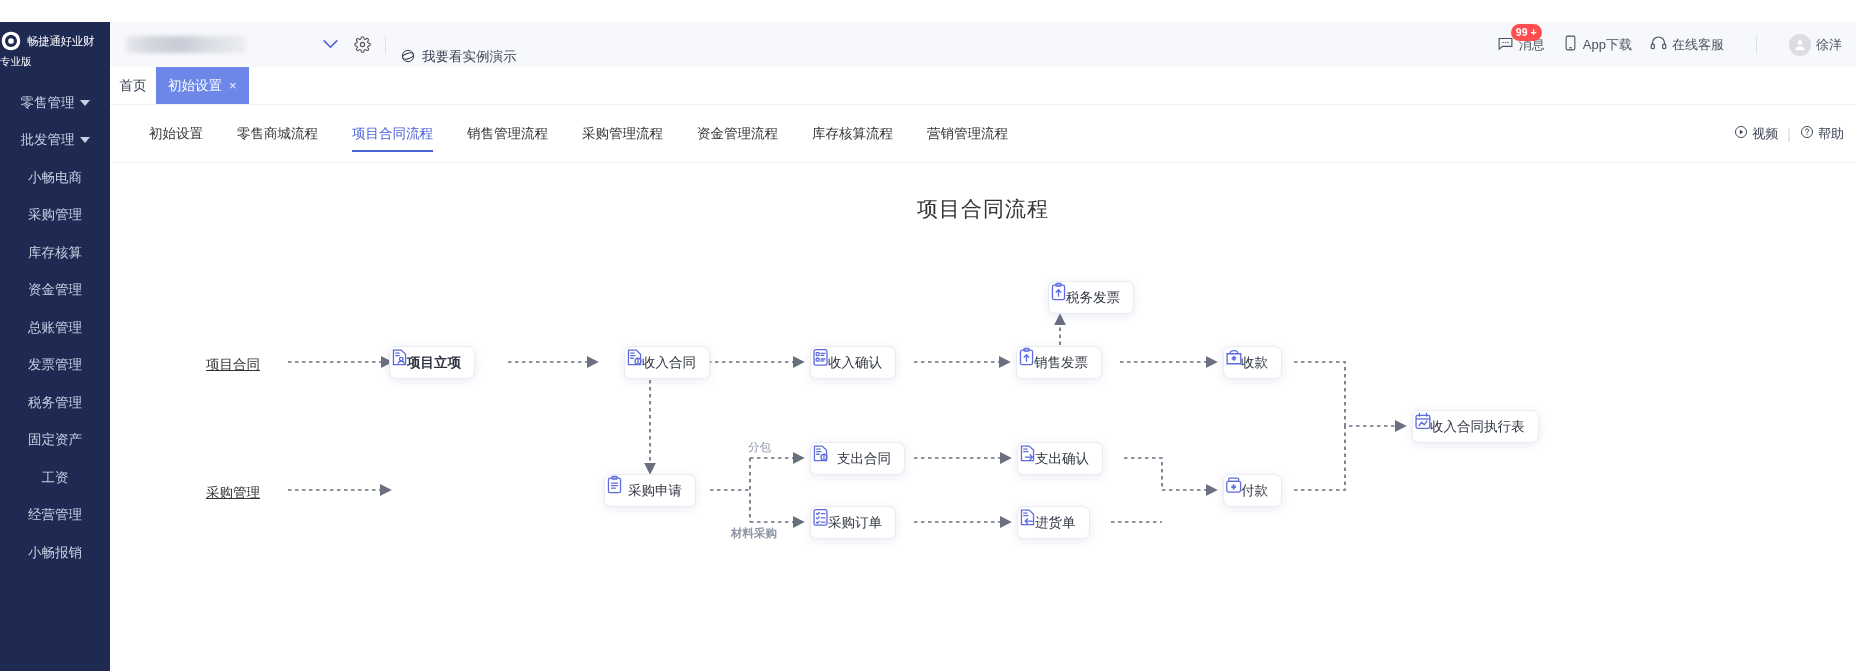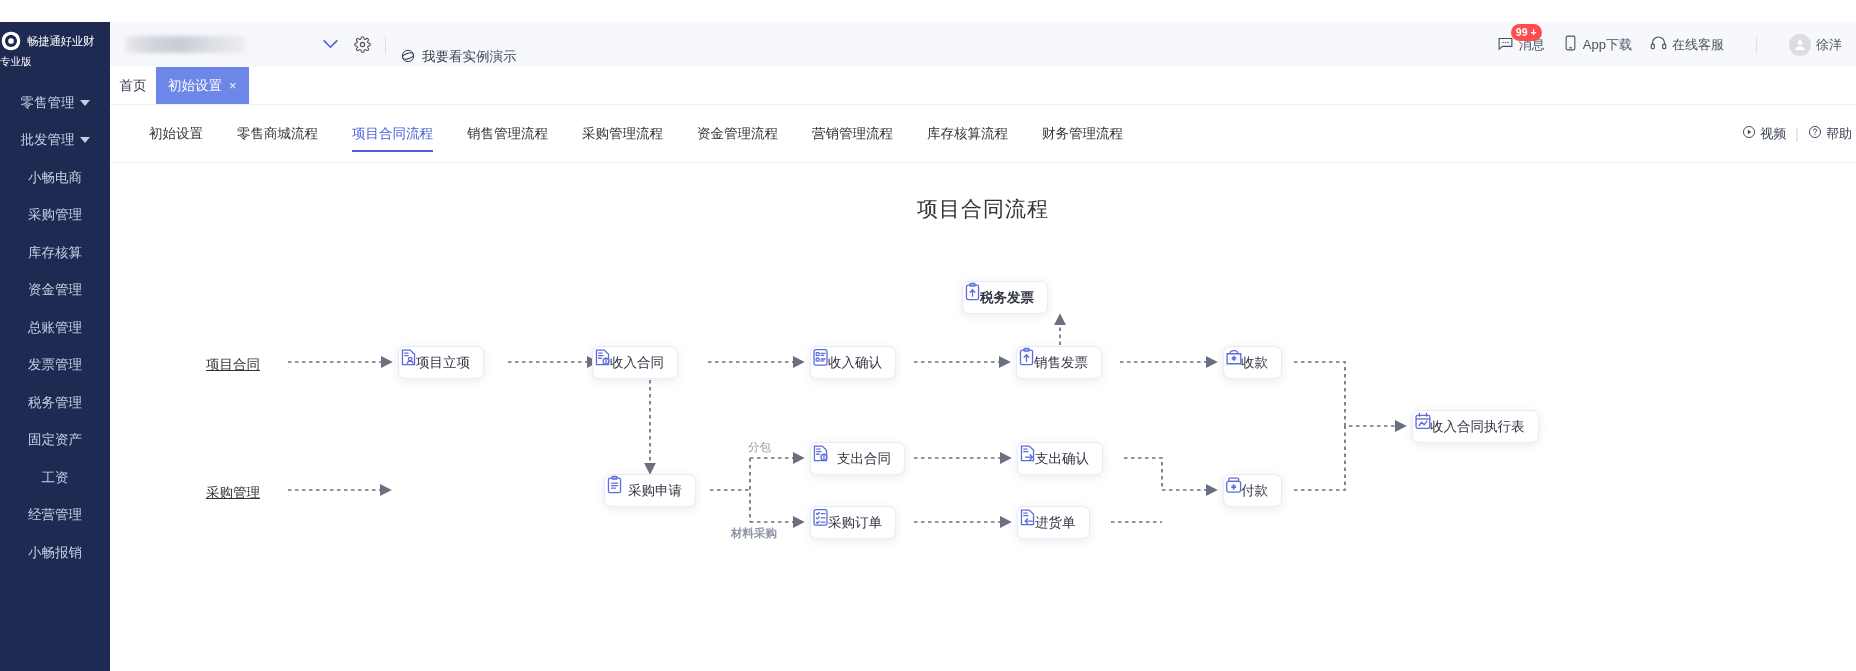--- a/index.html
+++ b/index.html
@@ -85,21 +85,21 @@
   }
   .subnav-item {
     position:relative; height:58px; display:flex; align-items:center;
     padding:0 17px; font-size:13.5px; color:#333; cursor:pointer; white-space:nowrap;
   }
   .subnav-item.active { color:#4a62d8; }
   .subnav-item.active::after {
     content:""; position:absolute; left:17px; right:17px; bottom:11px;
     height:2px; background:#4a62d8;
   }
-  .subnav-right { margin-left:auto; display:flex; align-items:center; gap:9px; padding-right:4px; }
+  .subnav-right { margin-left:auto; display:flex; align-items:center; gap:9px; padding-right:12px; }
   .sn-link { display:flex; align-items:center; gap:4px; font-size:13px; color:#3c4354; cursor:pointer; }
   .sn-sep { color:#d5d8e0; }
 
   
   .canvas { position:absolute; left:110px; top:163px; right:0; bottom:0; background:#fff; overflow:hidden; }
   .page-title {
     position:absolute; left:0; right:0; top:32px; text-align:center;
     font-size:21px; color:#333; letter-spacing:1px;
   }
   .diagram { position:absolute; left:0; top:0; width:1746px; height:508px; }
@@ -276,27 +276,24 @@
         <div class="subnav-item">
           <span>销售管理流程</span>
         </div>
         <div class="subnav-item">
           <span>采购管理流程</span>
         </div>
         <div class="subnav-item">
           <span>资金管理流程</span>
         </div>
         <div class="subnav-item">
+          <span>库存核算流程</span>
+        </div>
+        <div class="subnav-item">
           <span>营销管理流程</span>
-        </div>
-        <div class="subnav-item">
-          <span>库存核算流程</span>
-        </div>
-        <div class="subnav-item">
-          <span>财务管理流程</span>
         </div>
       </div>
     <div class="subnav-right">
       <div class="sn-link">
         <span>
           <svg width="14" height="14" viewBox="0 0 24 24" fill="none" stroke="#3c4354" stroke-width="1.6">
             <circle cx="12" cy="12" r="9.5"></circle>
             <path d="M10 8.3 L16 12 L10 15.7 Z" fill="#3c4354" stroke="none"></path>
           </svg>
         </span>
@@ -363,42 +360,42 @@
       </svg>
       <div id="row-labels">
           <div class="row-label" style="left: 96px; top: 193px;">项目合同</div>
           <div class="row-label" style="left: 96px; top: 321px;">采购管理</div>
         </div>
       <div id="edge-labels">
           <div class="edge-label" style="left: 638px; top: 277px;">分包</div>
           <div class="edge-label" style="left: 621px; top: 363px; font-weight: bold;">材料采购</div>
         </div>
       <div id="nodes">
-          <div class="node" style="left: 852px; top: 118px; font-weight: bold;">
+          <div class="node" style="left: 938px; top: 118px;">
             <span style="display: flex;">
               <svg width="19" height="19" viewBox="0 0 22 22">
                 <rect x="4" y="3.5" width="14" height="17" rx="2" fill="none" stroke="#5c6bdd" stroke-width="1.5"></rect>
                 <rect x="8" y="1.6" width="6" height="3.2" rx="1" fill="none" stroke="#5c6bdd" stroke-width="1.5"></rect>
                 <path d="M11 16.5V9.4 M8.3 11.8 L11 9 L13.7 11.8" fill="none" stroke="#5c6bdd" stroke-width="1.5" stroke-linecap="round"></path>
               </svg>
             </span>
             <span>税务发票</span>
           </div>
-          <div class="node" style="left: 288px; top: 183px;">
+          <div class="node" style="left: 279px; top: 183px; font-weight: bold;">
             <span style="display: flex;">
               <svg width="19" height="19" viewBox="0 0 22 22">
                 <path d="M4 3.5h9l5 5v12H4z" fill="none" stroke="#5c6bdd" stroke-width="1.5"></path>
                 <path d="M6.6 7h4 M6.6 10h4" fill="none" stroke="#5c6bdd" stroke-width="1.5" stroke-linecap="round"></path>
                 <circle cx="13" cy="14" r="2.1" fill="none" stroke="#5c6bdd" stroke-width="1.5"></circle>
                 <path d="M9.6 19.5c0-2 1.6-3.2 3.4-3.2s3.4 1.2 3.4 3.2" fill="none" stroke="#5c6bdd" stroke-width="1.5"></path>
               </svg>
             </span>
             <span>项目立项</span>
           </div>
-          <div class="node" style="left: 482px; top: 183px;">
+          <div class="node" style="left: 514px; top: 183px;">
             <span style="display: flex;">
               <svg width="19" height="19" viewBox="0 0 22 22">
                 <path d="M4 3.5h9l5 5v12H4z" fill="none" stroke="#5c6bdd" stroke-width="1.5"></path>
                 <path d="M6.6 7h4 M6.6 10h5 M6.6 13h3" fill="none" stroke="#5c6bdd" stroke-width="1.5" stroke-linecap="round"></path>
                 <circle cx="15" cy="16.4" r="3.4" fill="none" stroke="#5c6bdd" stroke-width="1.5"></circle>
                 <path d="M15 14.6v3.6" fill="none" stroke="#5c6bdd" stroke-width="1.5" stroke-linecap="round"></path>
               </svg>
             </span>
             <span>收入合同</span>
           </div>

